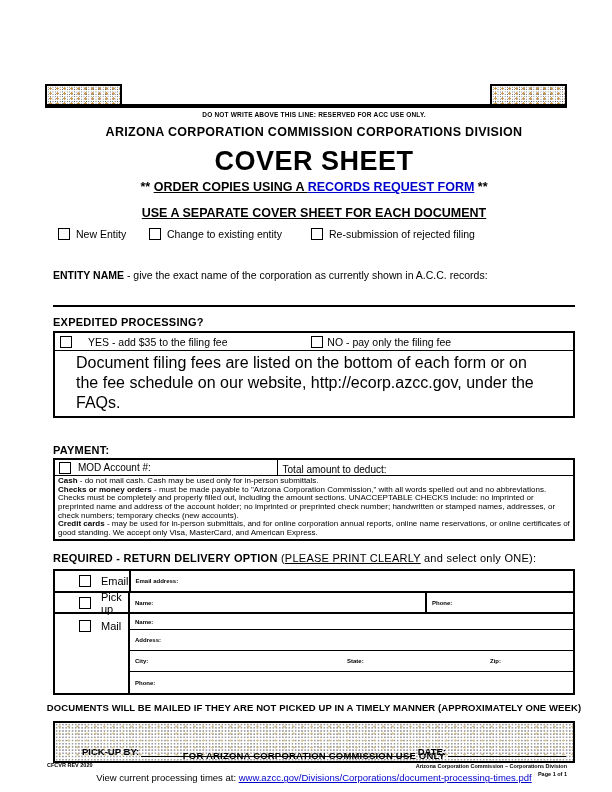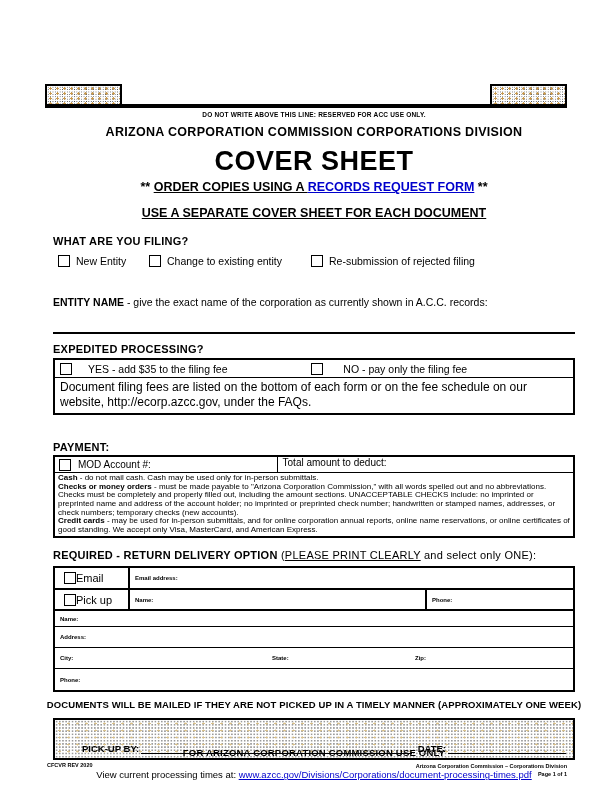--- a/index.html
+++ b/index.html
@@ -33,33 +33,33 @@
   .filing-row{position:relative;height:15px;margin:8px 45px 0;font-size:10.5px;}
   .filing-opt{position:absolute;top:0;display:flex;align-items:center;gap:6px;white-space:nowrap;}
   
   .entity-line{margin:26px 45px 0;font-size:10.5px;}
   .entity-blank{margin:0 45px;height:24px;border-bottom:2px solid #000;}
   
   .box-table{border:2px solid #000;margin:3px 45px 0;}
   .exp-h{margin-top:9px;}
   .exp-row1{display:flex;align-items:center;height:17px;border-bottom:1.5px solid #000;font-size:10.5px;padding:0 0 0 5px;}
   .exp-yes{flex:0 0 49%;display:flex;align-items:center;gap:16px;}
-  .exp-no{flex:1;display:flex;align-items:center;gap:20px;}
-  .exp-note{font-size:12px;line-height:1.25;padding:2px 5px 3px;}
+  .exp-no{flex:1;display:flex;align-items:center;gap:4px;}
+  .exp-note{font-size:16px;line-height:1.25;padding:2px 21px 3px;}
   
   .pay-h{margin-top:26px;}
-  .pay-row1{display:flex;align-items:flex-start;height:15px;border-bottom:1px solid #000;font-size:10px;}
+  .pay-row1{display:flex;align-items:flex-end;height:15px;border-bottom:1px solid #000;font-size:10px;}
   .pay-mod{flex:0 0 42%;display:flex;align-items:center;gap:7px;padding-left:4px;border-right:1px solid #000;height:100%;}
   .pay-total{flex:1;padding-left:5px;}
   .pay-rules{font-size:8px;line-height:1.08;padding:1px 3px 2px;}
   
   .req-h{margin-top:11px;}
   .dl-table{border:2px solid #000;margin:5px 45px 0;font-size:11px;}
   .dl-row{display:flex;}
-  .dl-left{flex:0 0 75px;border-right:2px solid #000;display:flex;align-items:center;padding-left:9px;box-sizing:border-box;}
+  .dl-left{flex:0 0 75px;border-right:2px solid #000;display:flex;align-items:center;gap:10px;padding-left:24px;box-sizing:border-box;}
   .dl-left.top{align-items:flex-start;padding-top:6px;}
   .dl-label{font-size:6px;font-weight:bold;display:flex;align-items:center;padding-left:5px;}
   .r-email{height:20px;border-bottom:2px solid #000;}
   .r-pickup{height:19px;border-bottom:2px solid #000;}
   .pickup-name{flex:0 0 290px;border-right:2px solid #000;}
   .pickup-phone{flex:1;}
   .mail-sub{flex:1;display:flex;flex-direction:column;}
   .sub-row{display:flex;align-items:center;}
   .s-name{height:15px;border-bottom:1px solid #000;}
   .s-addr{height:20px;border-bottom:1px solid #000;}
@@ -99,21 +99,20 @@
 
   <div class="content">
 
     <div class="tiny-notice">DO NOT WRITE ABOVE THIS LINE: RESERVED FOR ACC USE ONLY.</div>
     <div class="division">ARIZONA CORPORATION COMMISSION CORPORATIONS DIVISION</div>
     <div class="main-title">COVER SHEET</div>
 
     <div class="instr"><span>** </span><span class="u">ORDER COPIES USING A </span><span class="link">RECORDS REQUEST FORM</span><span> **</span></div>
     <div class="instr first u">USE A SEPARATE COVER SHEET FOR EACH DOCUMENT</div>
 
-    <div class="sec-h filing-h">WHAT ARE YOU FILING?</div>
     <div class="filing-row">
       <span class="filing-opt" style="left:5px;">
         <span class="cb"></span>
         <span>New Entity</span>
       </span>
       <span class="filing-opt" style="left:96px;">
         <span class="cb"></span>
         <span>Change to existing entity</span>
       </span>
       <span class="filing-opt" style="left:258px;">
@@ -174,20 +173,24 @@
           <span>Pick up</span>
         </div>
         <div class="dl-label pickup-name">
             <span>Name:</span>
           </div>
         <div class="dl-label pickup-phone">
             <span>Phone:</span>
           </div>
       </div>
       <div class="dl-row">
+        <div class="dl-left top">
+          <span class="cb"></span>
+          <span>Mail</span>
+        </div>
         <div class="mail-sub">
           <div class="sub-row s-name dl-label">
               <span>Name:</span>
             </div>
           <div class="sub-row s-addr dl-label">
               <span>Address:</span>
             </div>
           <div class="sub-row s-csz dl-label">
             <span class="csz-city">City:</span>
             <span class="csz-state">State:</span>

